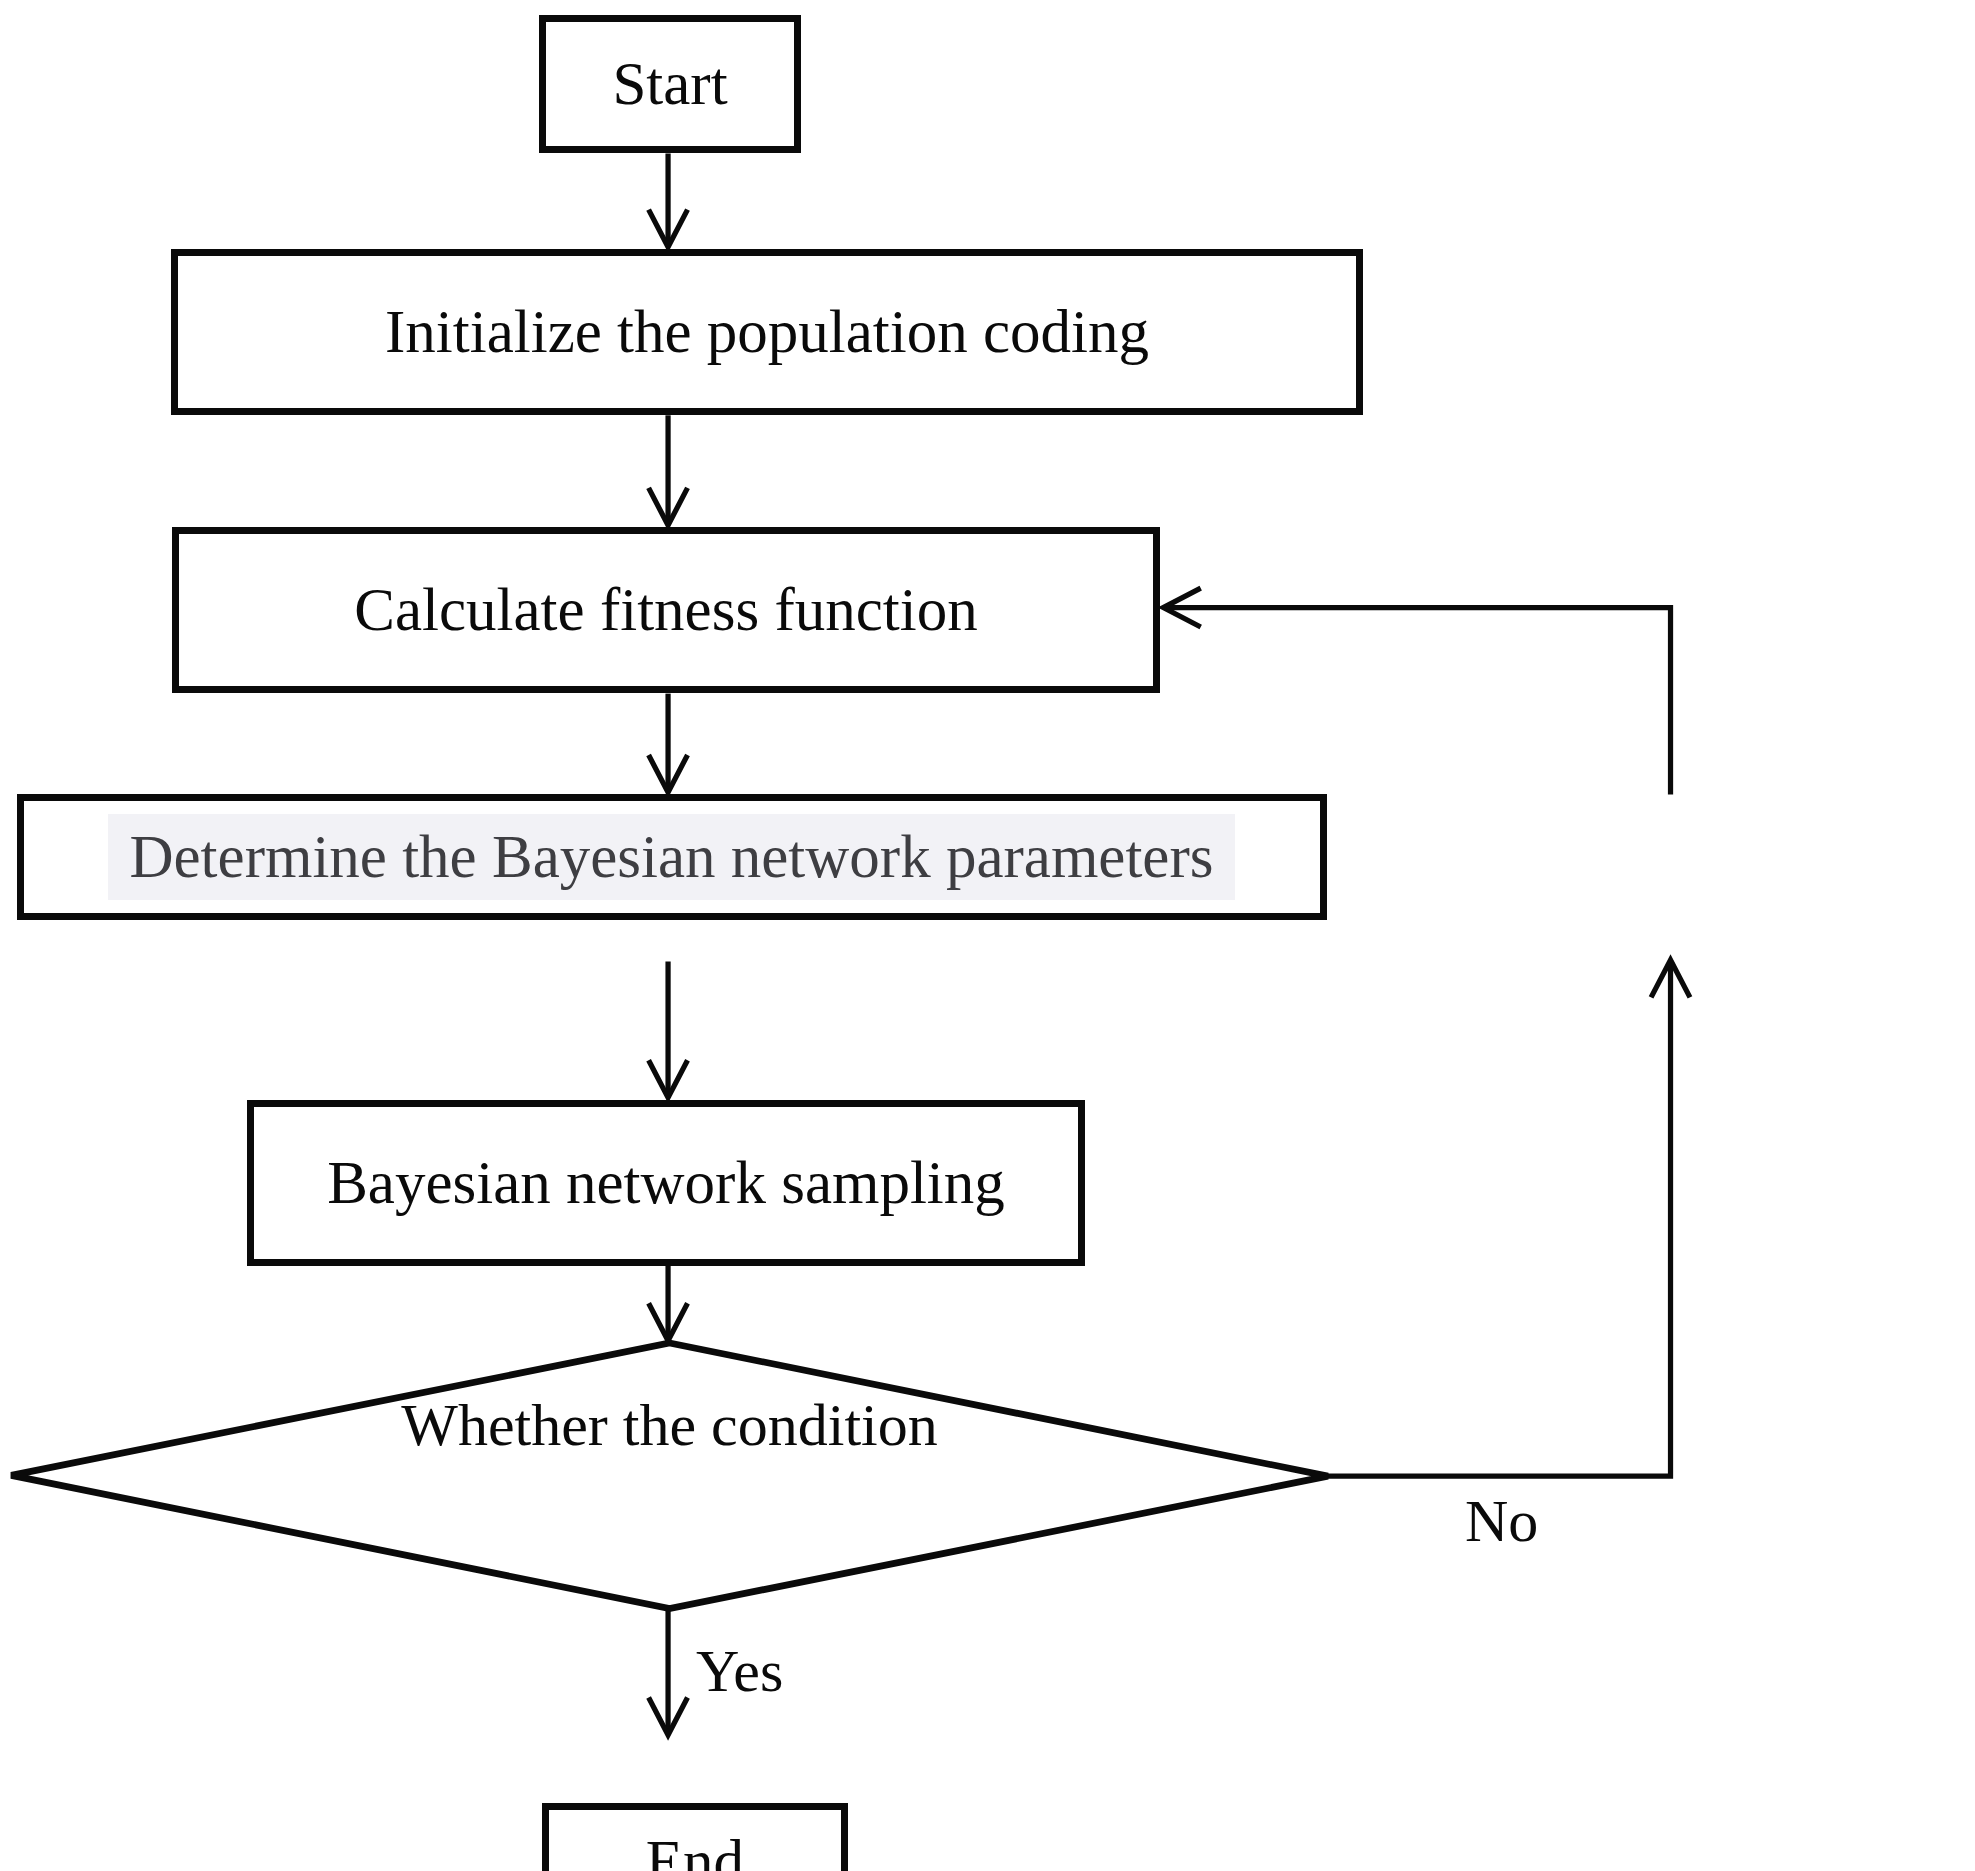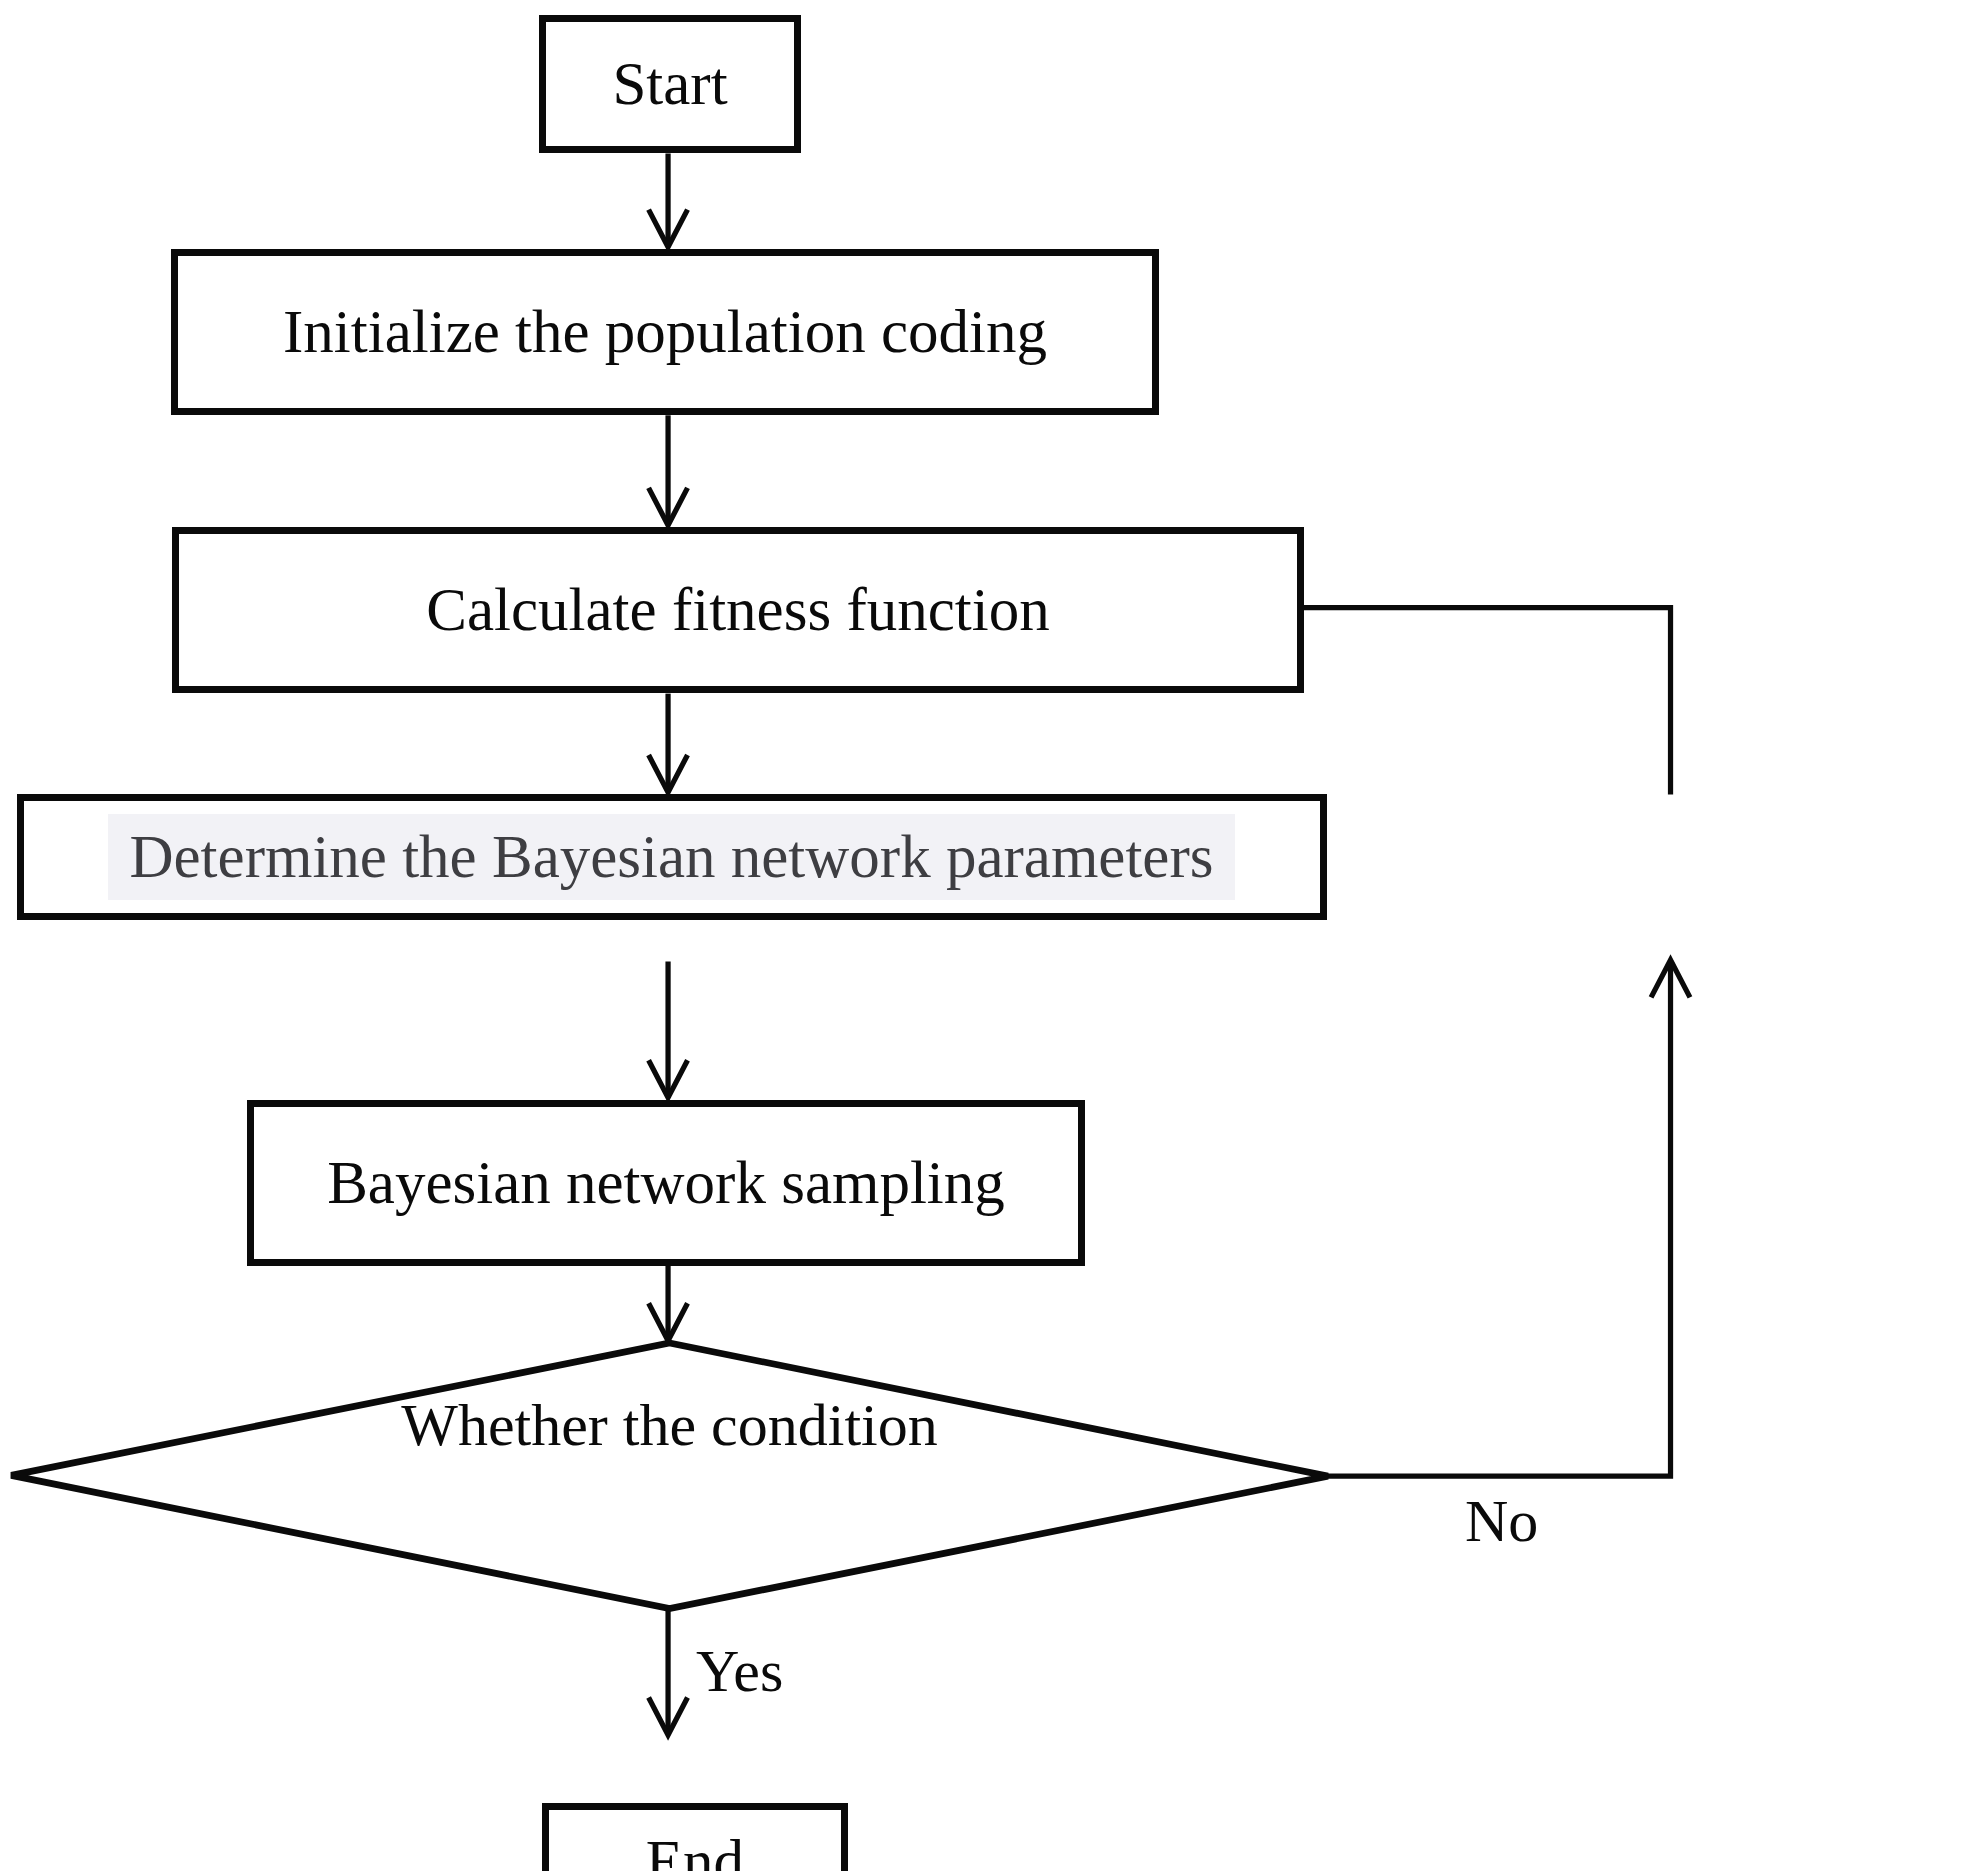--- a/index.html
+++ b/index.html
@@ -29,22 +29,22 @@
     background: #ffffff;
     display: flex;
     align-items: center;
     justify-content: center;
     text-align: center;
     font-size: 61px;
     line-height: 1.05;
     white-space: nowrap;
   }
   .node-start      { left: 539px;  top: 15px;   width: 262px;  height: 138px; justify-content: center; }
-  .node-initialize { left: 171px;  top: 249px;  width: 988px; height: 166px; }
-  .node-calculate  { left: 172px;  top: 527px;  width: 1132px; height: 166px; }
+  .node-initialize { left: 171px;  top: 249px;  width: 1192px; height: 166px; }
+  .node-calculate  { left: 172px;  top: 527px;  width: 988px; height: 166px; }
   .node-determine  { left: 16.5px;   top: 794px; width: 1310px; height: 126px; }
   .node-sampling   { left: 247px;  top: 1100px; width: 838px; height: 166px; }
   .node-amend      { left: 1388px; top: 794px; width: 557px;  height: 163px; }
   .node-end        { left: 542px;  top: 1803px; width: 306px;  height: 118px; }
 
   .determine-text {
     background: #f2f2f6;
     color: #3e3e42;
     padding: 10.5px 21px;
   }

